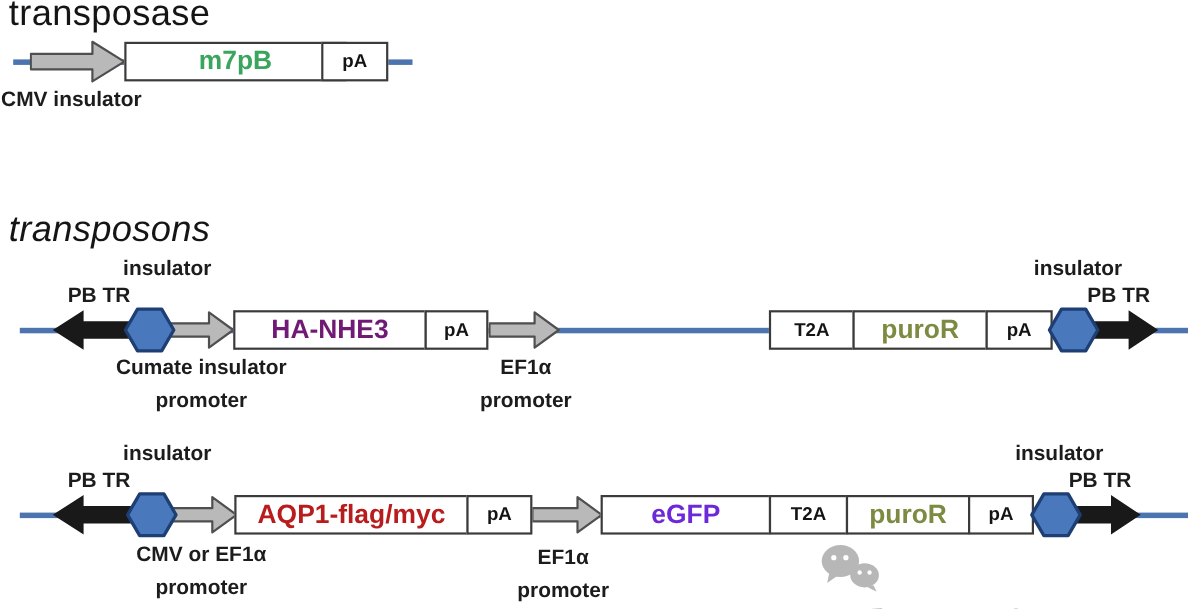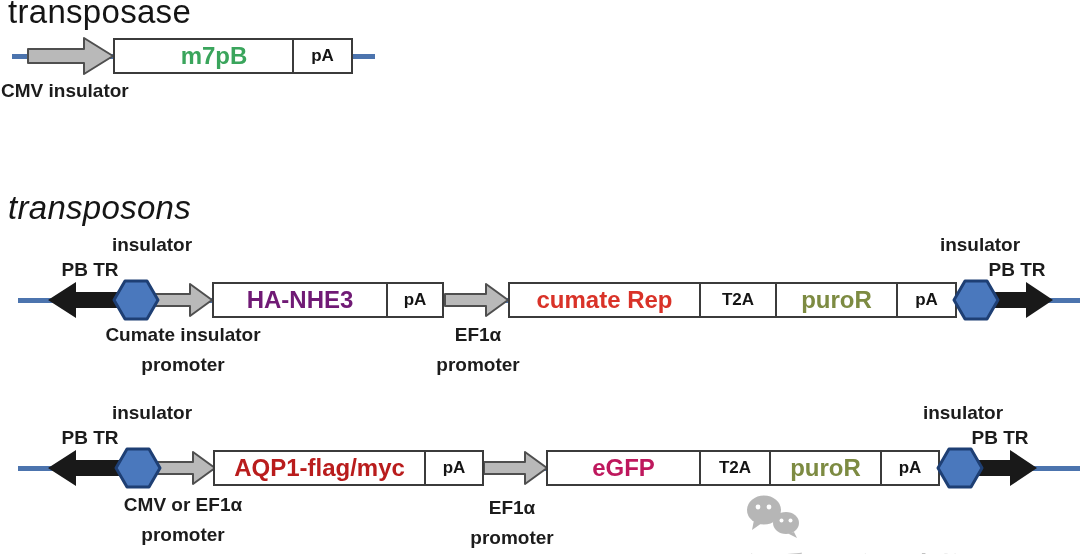--- a/index.html
+++ b/index.html
@@ -79,23 +79,20 @@
     <span style="color: #701a75;">HA-NHE3</span>
   </div>
   <div class="gbox small" style="left:386px;top:282px;width:58px;">
     <span style="color: rgb(20, 20, 20);">pA</span>
   </div>
 
   <svg class="arrow" style="left:444px;top:282px;" width="66" height="36" viewBox="0 0 66 36">
     <polygon points="1,12 42,12 42,2 64,18 42,34 42,24 1,24" fill="#b9b9b9" stroke="#4f4f4f" stroke-width="2" stroke-linejoin="round"></polygon>
   </svg>
 
-  <div class="gbox" style="left:508px;top:282px;width:193px;">
-    <span style="color: rgb(217, 50, 40);">cumate Rep</span>
-  </div>
   <div class="gbox small" style="left:699px;top:282px;width:78px;">
     <span style="color: rgb(20, 20, 20);">T2A</span>
   </div>
   <div class="gbox" style="left:775px;top:282px;width:123px;">
     <span style="color: rgb(125, 139, 66);">puroR</span>
   </div>
   <div class="gbox small" style="left:896px;top:282px;width:61px;">
     <span style="color: rgb(20, 20, 20);">pA</span>
   </div>
 
@@ -133,21 +130,21 @@
   </div>
   <div class="gbox small" style="left:424px;top:450px;width:60px;">
     <span style="color: rgb(20, 20, 20);">pA</span>
   </div>
 
   <svg class="arrow" style="left:483px;top:450px;" width="66" height="36" viewBox="0 0 66 36">
     <polygon points="1,12 42,12 42,2 64,18 42,34 42,24 1,24" fill="#b9b9b9" stroke="#4f4f4f" stroke-width="2" stroke-linejoin="round"></polygon>
   </svg>
 
   <div class="gbox" style="left:546px;top:450px;width:155px;">
-    <span style="color: #be185d;">eGFP</span>
+    <span style="color: #6d28d9;">eGFP</span>
   </div>
   <div class="gbox small" style="left:699px;top:450px;width:72px;">
     <span style="color: rgb(20, 20, 20);">T2A</span>
   </div>
   <div class="gbox" style="left:769px;top:450px;width:113px;">
     <span style="color: rgb(125, 139, 66);">puroR</span>
   </div>
   <div class="gbox small" style="left:880px;top:450px;width:60px;">
     <span style="color: rgb(20, 20, 20);">pA</span>
   </div>

